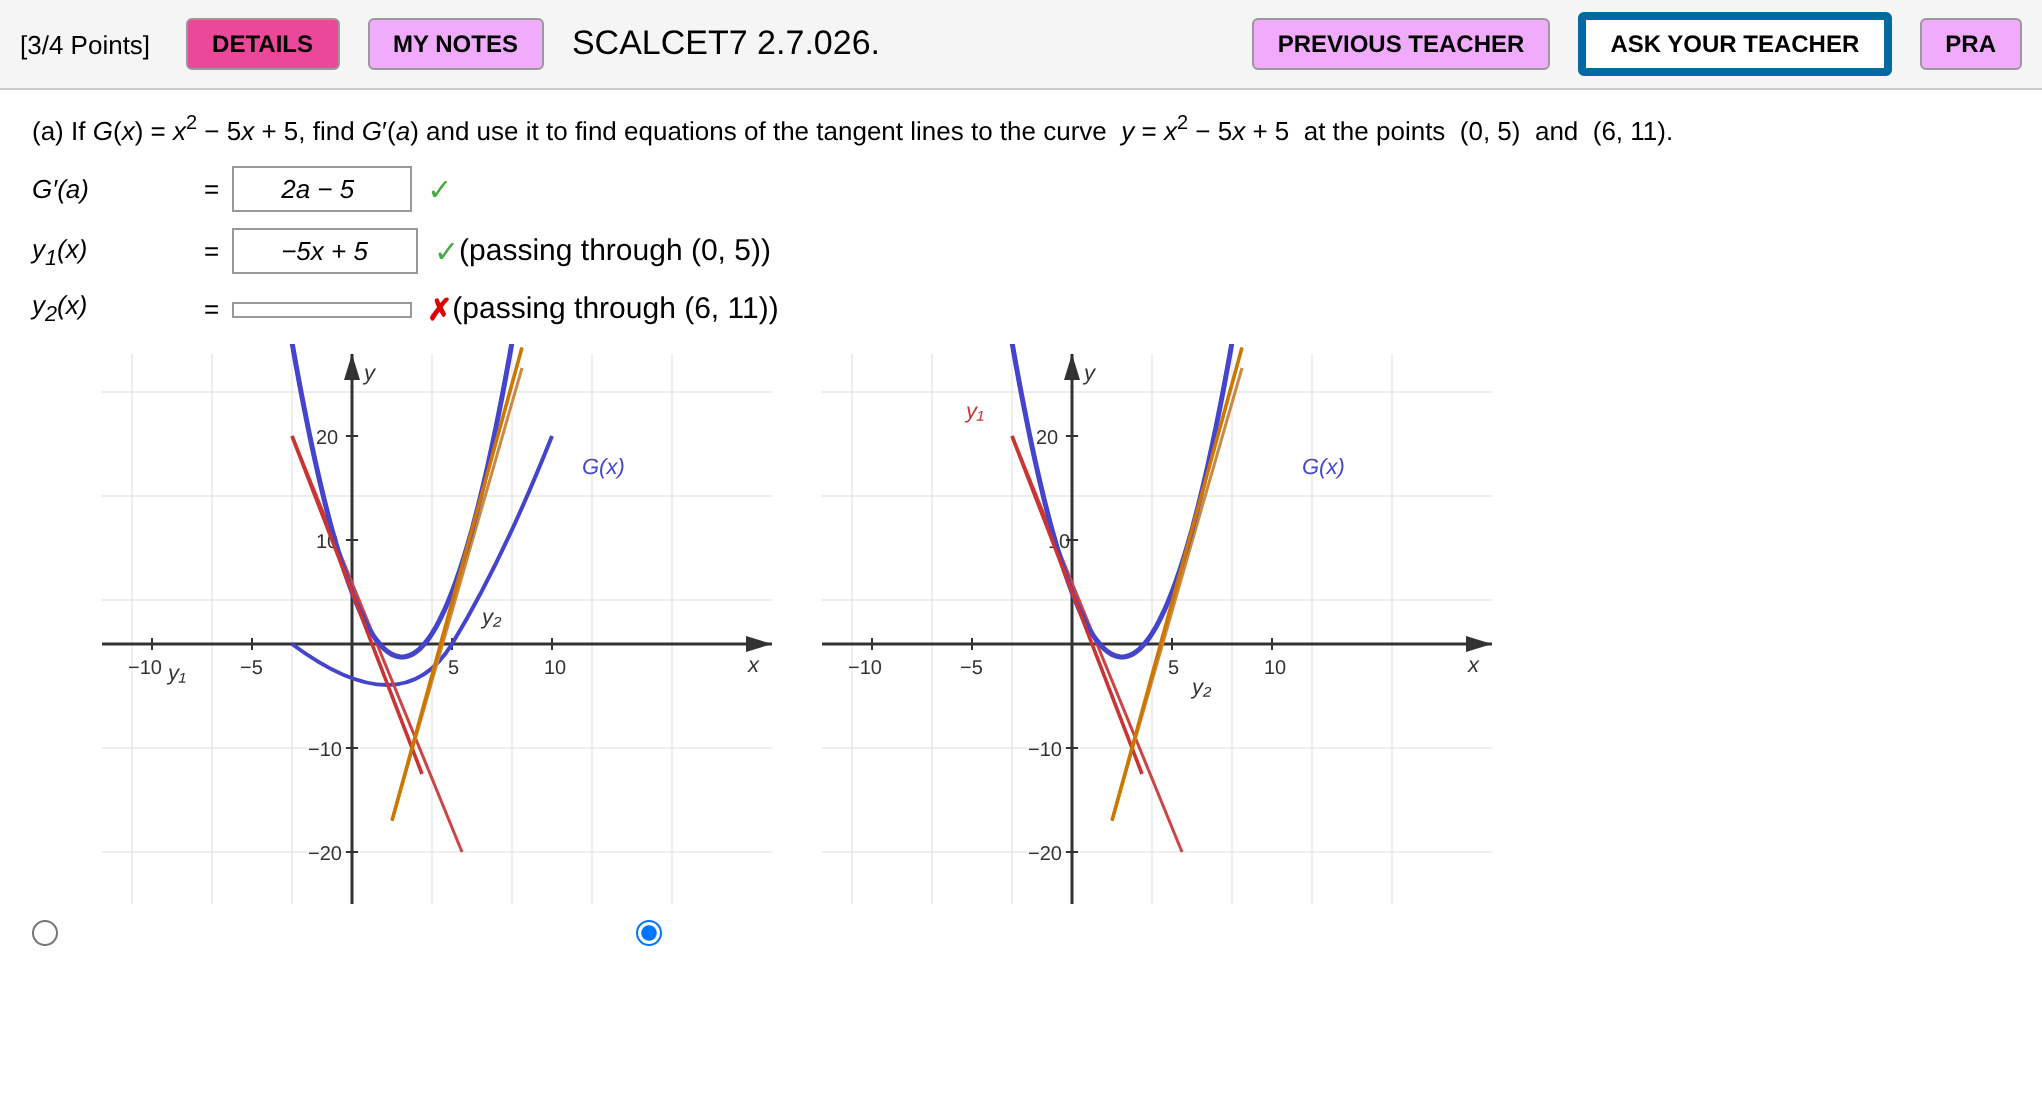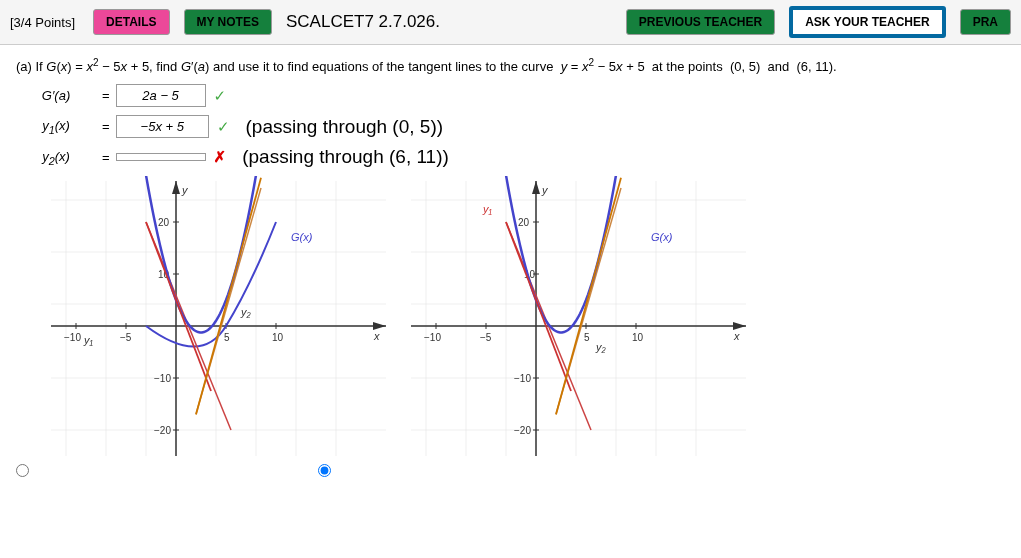--- a/index.html
+++ b/index.html
@@ -4,42 +4,42 @@
   <style>
     * { box-sizing: border-box; margin: 0; padding: 0; }
     body { font-family: Arial, sans-serif; font-size: 13px; background: #fff; color: #000; width: 1021px; min-height: 558px; overflow: hidden; }
 
     .top-bar {
       display: flex; align-items: center; padding: 6px 10px; border-bottom: 1px solid #ccc;
       background: #f5f5f5; gap: 14px;
     }
     .top-bar .points { font-size: 13px; margin-right: 4px; }
     .btn-top {
-      padding: 5px 12px; font-size: 12px; border: 1px solid #999; background: #15803d;
+      padding: 5px 12px; font-size: 12px; border: 1px solid #999; background: #f0abfc;
       cursor: pointer; border-radius: 3px; font-weight: bold;
     }
     .btn-top.active { background: #ec4899; }
     .btn-ask { background: #fff; border: 4px solid #0369a1; }
     .scalcet { font-size: 17px; margin-left: 0; }
     .spacer { flex: 1; }
 
     .content { padding: 12px 16px; }
 
     .problem-title { font-size: 13px; margin-bottom: 10px; }
 
-    .answer-row { display: flex; align-items: center; margin-bottom: 8px; font-size: 13px; text-align: center; }
+    .answer-row { display: flex; align-items: center; margin-bottom: 8px; font-size: 13px; }
     .answer-row .label { min-width: 80px; }
     .answer-row .eq { margin: 0 6px; }
     .answer-box {
       border: 1px solid #999; padding: 3px 24px; min-width: 90px;
       background: #fff; font-style: italic; font-size: 13px;
     }
     .check-mark { color: #4a4; margin-left: 8px; font-size: 15px; }
     .cross-mark { color: #d00; margin-left: 8px; font-size: 15px; font-weight: bold; }
-    .passing-note { margin-left: 16px; font-size: 19px; }
+    .passing-note { font-size: 15px; }
 
     .part-b { font-size: 13px; margin: 10px 0 6px 0; }
 
     .graphs-row { display: flex; gap: 20px; justify-content: flex-start; margin-left: 30px; }
 
     .graph-container { position: relative; width: 340px; height: 280px; }
 
     svg.graph { width: 340px; height: 280px; }
 
     .math-italic { font-style: italic; }

